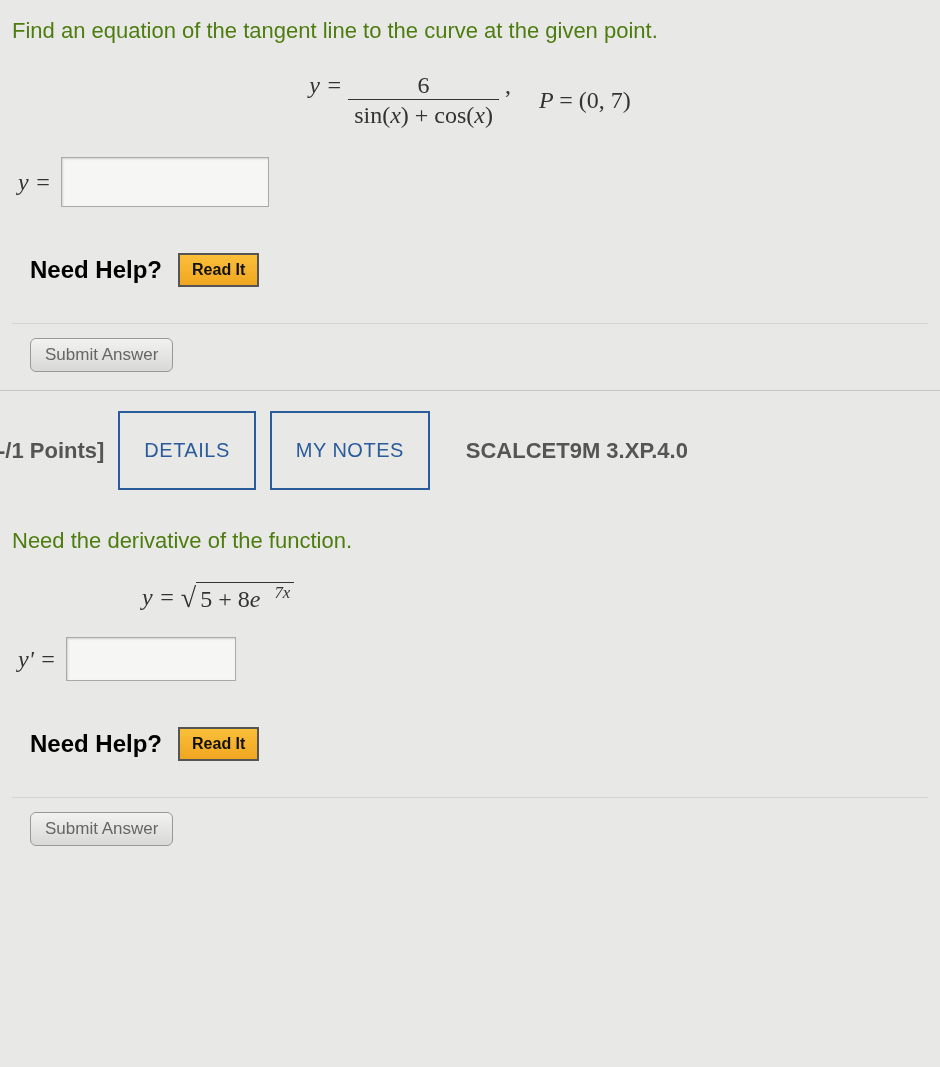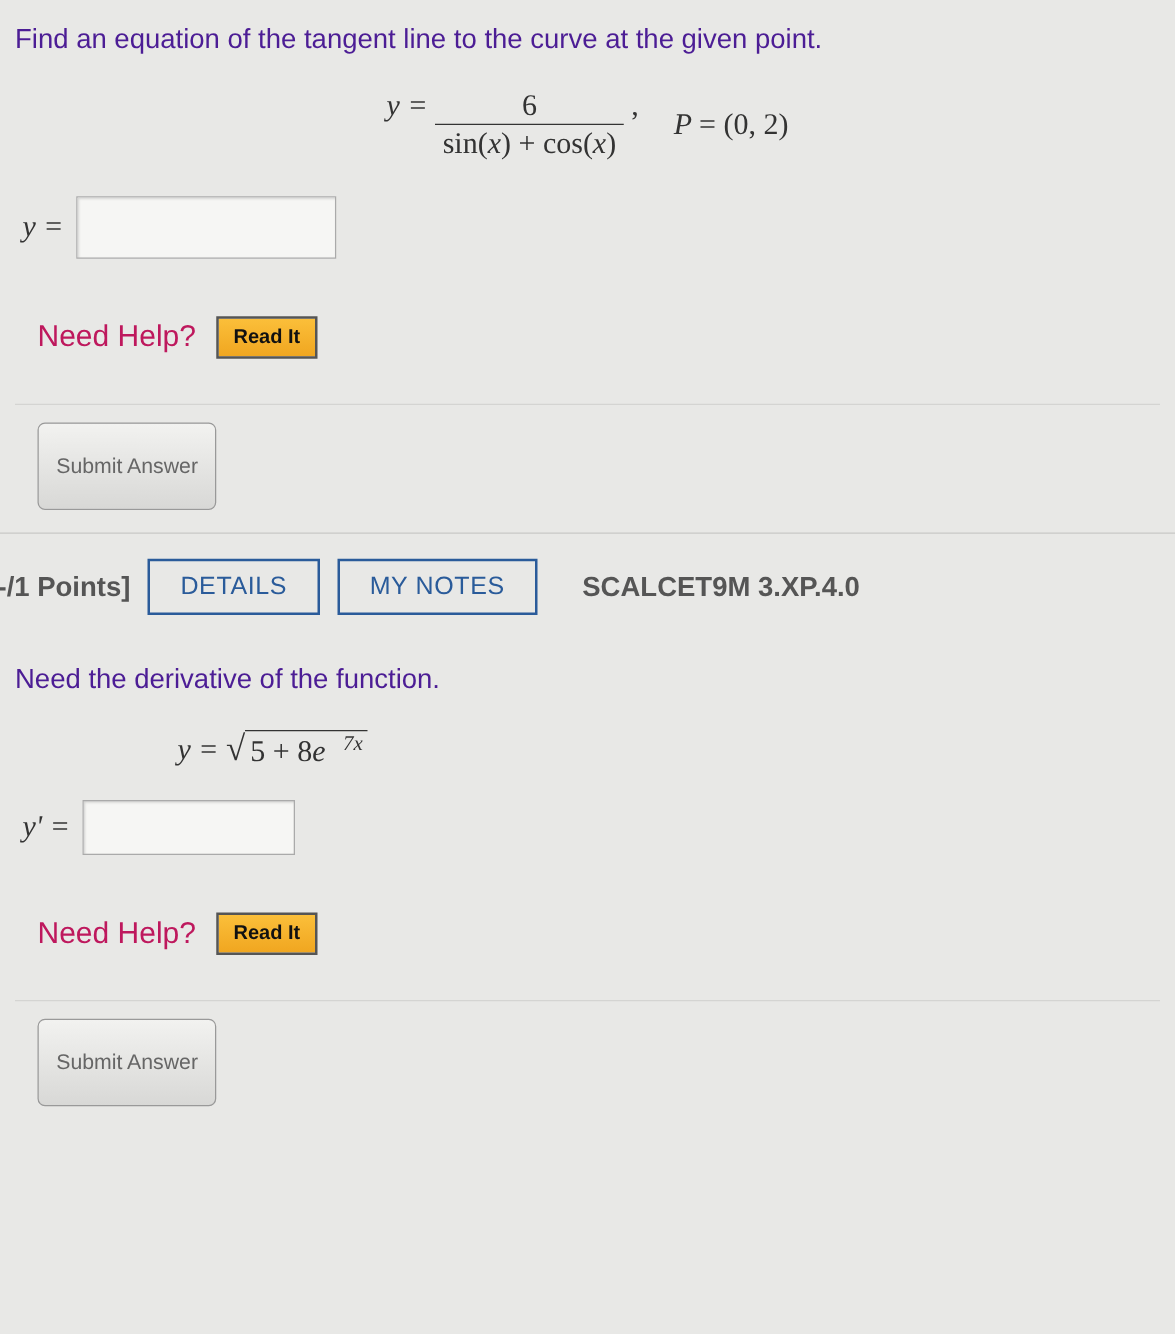--- a/index.html
+++ b/index.html
@@ -9,21 +9,21 @@
     width: 940px;
     color: #333;
     padding: 0;
   }
   .section {
     padding: 18px 12px 18px 12px;
     border-bottom: 1px solid #c8c8c6;
   }
   .prompt {
     font-size: 22px;
-    color: #4c1d95;
+    color: #4d7c0f;
     margin-bottom: 28px;
   }
   .equation-row {
     display: flex;
     align-items: center;
     justify-content: center;
     gap: 28px;
     margin-bottom: 28px;
     font-size: 24px;
     font-style: italic;
@@ -61,65 +61,65 @@
     box-shadow: inset 1px 1px 2px rgba(0,0,0,0.15);
   }
   .need-help-row {
     display: flex;
     align-items: center;
     gap: 16px;
     margin-bottom: 36px;
     margin-left: 18px;
   }
   .need-help-label {
-    color: #be185d;
+    color: #000000;
     font-size: 24px;
-    font-weight: normal;
+    font-weight: bold;
   }
   .readit-btn {
     background: linear-gradient(#fbbf3a, #f0a620);
     border: 2px solid #555;
     color: #111;
     font-weight: bold;
     font-size: 16px;
     padding: 6px 12px;
     cursor: pointer;
   }
   .submit-row {
     border-top: 1px solid #d4d4d2;
     padding: 14px 18px 0 18px;
   }
   .submit-btn {
     background: linear-gradient(#f2f2f0, #d8d8d6);
     border: 1px solid #999;
     border-radius: 6px;
     color: #666;
     font-size: 17px;
-    padding: 24px 14px;
+    padding: 6px 14px;
     cursor: pointer;
     text-align: center;
   }
   .header-row {
     display: flex;
     align-items: center;
     gap: 14px;
     padding: 20px 0 20px 0;
     margin-left: -2px;
   }
   .points-label {
     font-size: 22px;
     font-weight: bold;
     color: #555;
   }
   .outline-btn {
     border: 2px solid #2a5b9a;
     background: transparent;
     color: #2a5b9a;
     font-size: 20px;
-    padding: 9px 24px;
+    padding: 26px 24px;
     cursor: pointer;
     letter-spacing: 0.5px;
   }
   .source-label {
     font-size: 22px;
     font-weight: bold;
     color: #555;
     margin-left: 22px;
     white-space: nowrap;
   }
@@ -149,21 +149,21 @@
       <span class="var">y =</span>
       <span class="frac">
         <span class="num upright">6</span>
         <span class="den">
           <span class="upright">sin(</span><span class="var">x</span><span class="upright">) + cos(</span><span class="var">x</span><span class="upright">)</span>
         </span>
       </span>
       <span class="upright">,</span>
     </span>
     <span>
-      <span class="var">P</span> <span class="upright">= (0, 2)</span>
+      <span class="var">P</span> <span class="upright">= (0, 7)</span>
     </span>
   </div>
 
   <div class="answer-row">
     <span>y =</span>
     <input class="answer-input" type="text" style="">
   </div>
 
   <div class="need-help-row">
     <span class="need-help-label">Need Help?</span>

